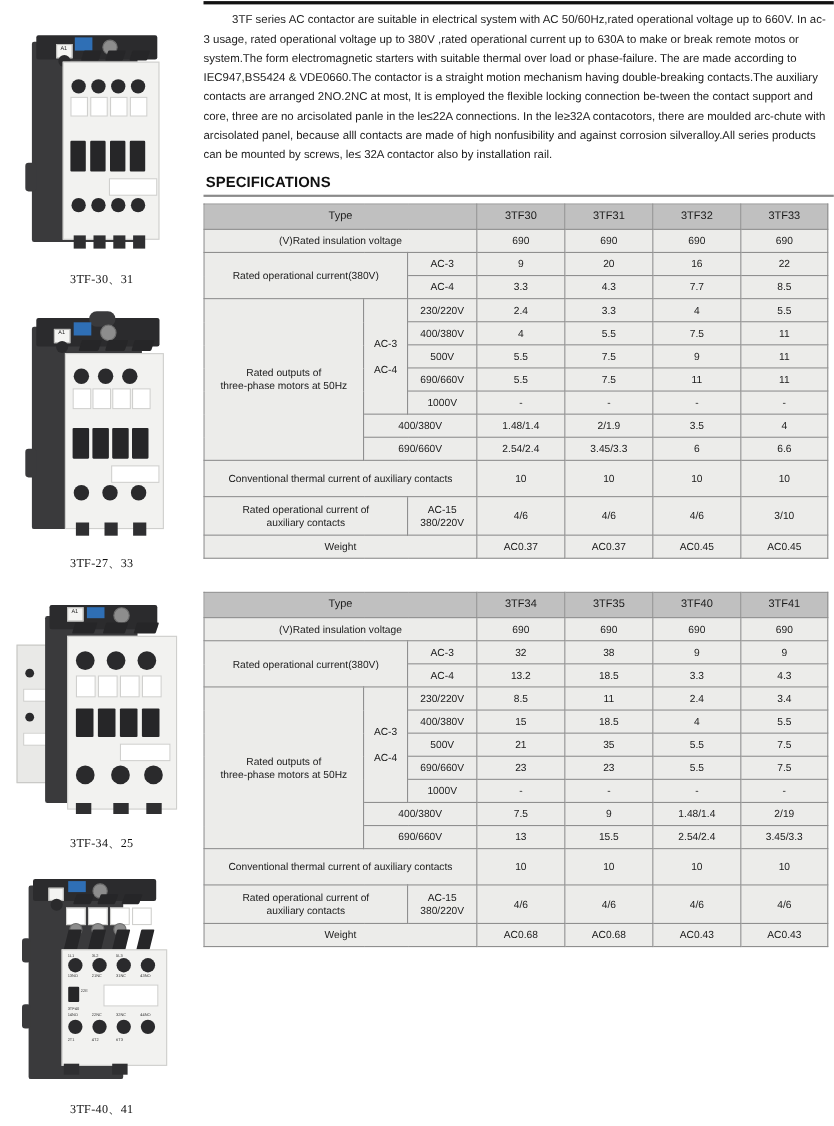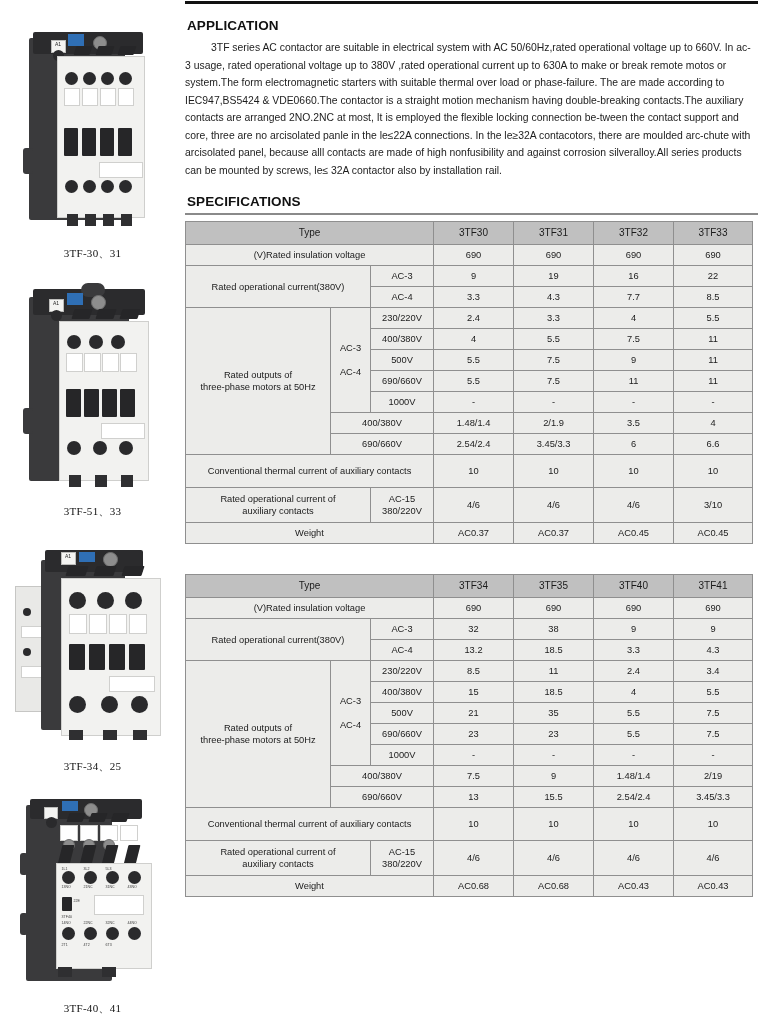--- a/index.html
+++ b/index.html
@@ -180,21 +180,21 @@
           <div class="lever" style="left:97px;top:106px;width:15px;height:28px;"></div>
           <div class="slot" style="left:78px;top:140px;width:42px;height:14px;"></div>
           <div class="post" style="left:44px;top:158px;width:14px;height:14px;"></div>
           <div class="post" style="left:70px;top:158px;width:14px;height:14px;"></div>
           <div class="post" style="left:96px;top:158px;width:14px;height:14px;"></div>
           <div class="foot" style="left:46px;top:192px;width:12px;height:12px;"></div>
           <div class="foot" style="left:72px;top:192px;width:12px;height:12px;"></div>
           <div class="foot" style="left:98px;top:192px;width:12px;height:12px;"></div>
         </div>
       </div>
-      <div class="caption">3TF-51、33</div>
+      <div class="caption">3TF-27、33</div>
     </div>
 
     <div class="prod" style="top:538px;">
       <div class="stage" style="height:218px;">
         <div class="ctr" style="width:160px;height:212px;">
           <div class="aux" style="left:2px;top:48px;width:42px;height:124px;"></div>
           <div class="post" style="left:10px;top:70px;width:8px;height:8px;"></div>
           <div class="post" style="left:10px;top:110px;width:8px;height:8px;"></div>
           <div class="slot" style="left:8px;top:88px;width:24px;height:10px;"></div>
           <div class="slot" style="left:8px;top:128px;width:24px;height:10px;"></div>
@@ -288,25 +288,24 @@
       </div>
       <div class="caption">3TF-40、41</div>
     </div>
 
   </div>
 
   <div class="right">
 
     <div class="rule"></div>
 
-    <h2 class="sec">APPLICATION</h2>
 
     <p class="body-text"><span class="indent"></span><span>3TF series AC contactor are suitable in electrical system with AC 50/60Hz,rated operational voltage up to 660V. In ac-3 usage, rated operational voltage up to 380V ,rated operational current up to 630A to make or break remote motos or system.The form electromagnetic starters with suitable thermal over load or phase-failure. The are made according to IEC947,BS5424 &amp; VDE0660.The contactor is a straight motion mechanism having  double-breaking contacts.The auxiliary contacts are arranged 2NO.2NC at most, It is employed the flexible locking connection be-tween the contact support and core, three are no arcisolated panle in the le≤22A connections. In the le≥32A contacotors, there are moulded arc-chute with arcisolated panel, because alll contacts are made of high nonfusibility and against corrosion silveralloy.All series products can be mounted by screws, le≤ 32A contactor also by installation rail.</span></p>
 
-    <h2 class="sec" style="margin-top:15px;">SPECIFICATIONS</h2>
+    <h2 class="sec" style="margin-top:8px;">SPECIFICATIONS</h2>
     <div class="sec-rule"></div>
 
     <table class="spec">
       <colgroup>
         <col style="width:145px">
           <col style="width:40px">
           <col style="width:63px">
         <col style="width:80px">
           <col style="width:80px">
           <col style="width:80px">
@@ -324,21 +323,21 @@
           <td colspan="3" class="lab">(V)Rated insulation voltage</td>
           <td>690</td>
           <td>690</td>
           <td>690</td>
           <td>690</td>
         </tr>
         <tr>
           <td rowspan="2" colspan="2" class="lab">Rated operational current(380V)</td>
           <td>AC-3</td>
           <td>9</td>
-          <td>19</td>
+          <td>20</td>
           <td>16</td>
           <td>22</td>
         </tr>
         <tr>
           <td>AC-4</td>
           <td>3.3</td>
           <td>4.3</td>
           <td>7.7</td>
           <td>8.5</td>
         </tr>

